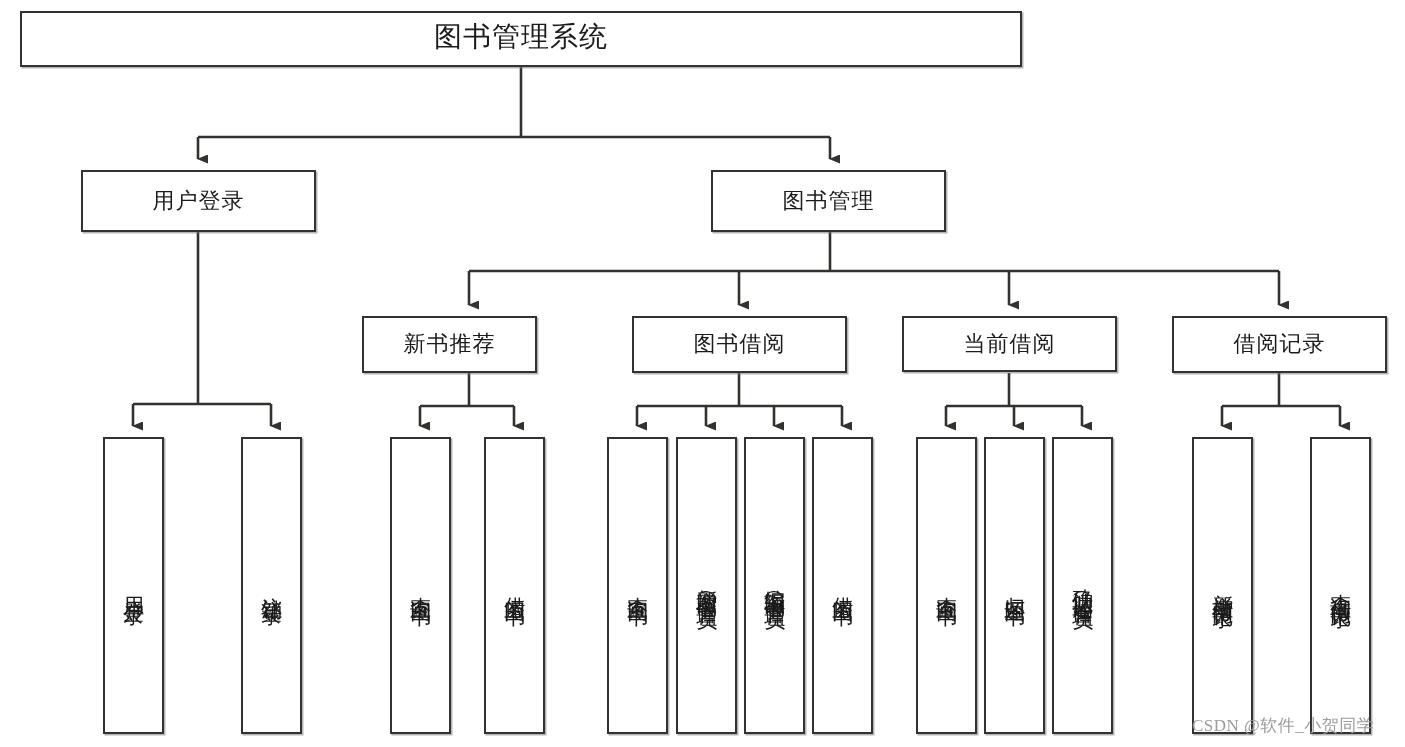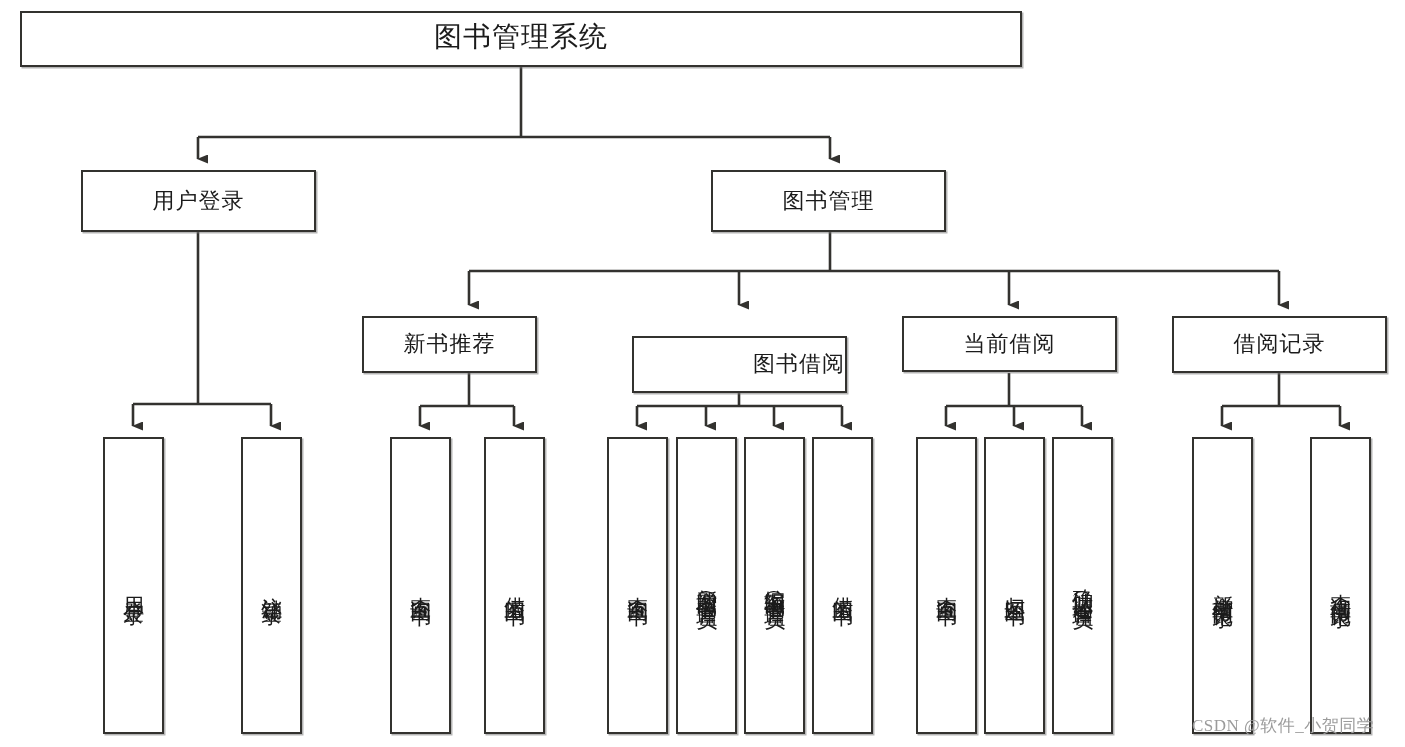--- a/index.html
+++ b/index.html
@@ -136,21 +136,21 @@
   <div class="node-box" id="node-l2-0" style="left: 81px; top: 170px; width: 235px; height: 62px;">
     <span class="node-label">用户登录</span>
   </div>
   <div class="node-box" id="node-l2-1" style="left: 711px; top: 170px; width: 235px; height: 62px;">
     <span class="node-label">图书管理</span>
   </div>
 
   <div class="node-box" id="node-l3-0" style="left: 362px; top: 316px; width: 175px; height: 57px;">
     <span class="node-label">新书推荐</span>
   </div>
-  <div class="node-box" id="node-l3-1" style="left: 632px; top: 336px; width: 215px; height: 57px; justify-content: flex-end;">
+  <div class="node-box" id="node-l3-1" style="left: 632px; top: 316px; width: 215px; height: 57px;">
     <span class="node-label">图书借阅</span>
   </div>
   <div class="node-box" id="node-l3-2" style="left: 902px; top: 316px; width: 215px; height: 56px;">
     <span class="node-label">当前借阅</span>
   </div>
   <div class="node-box" id="node-l3-3" style="left: 1172px; top: 316px; width: 215px; height: 57px;">
     <span class="node-label">借阅记录</span>
   </div>
 
   <div class="leaf-box" id="leaf-0" style="left: 103px; top: 437px; width: 61px; height: 297px;">

